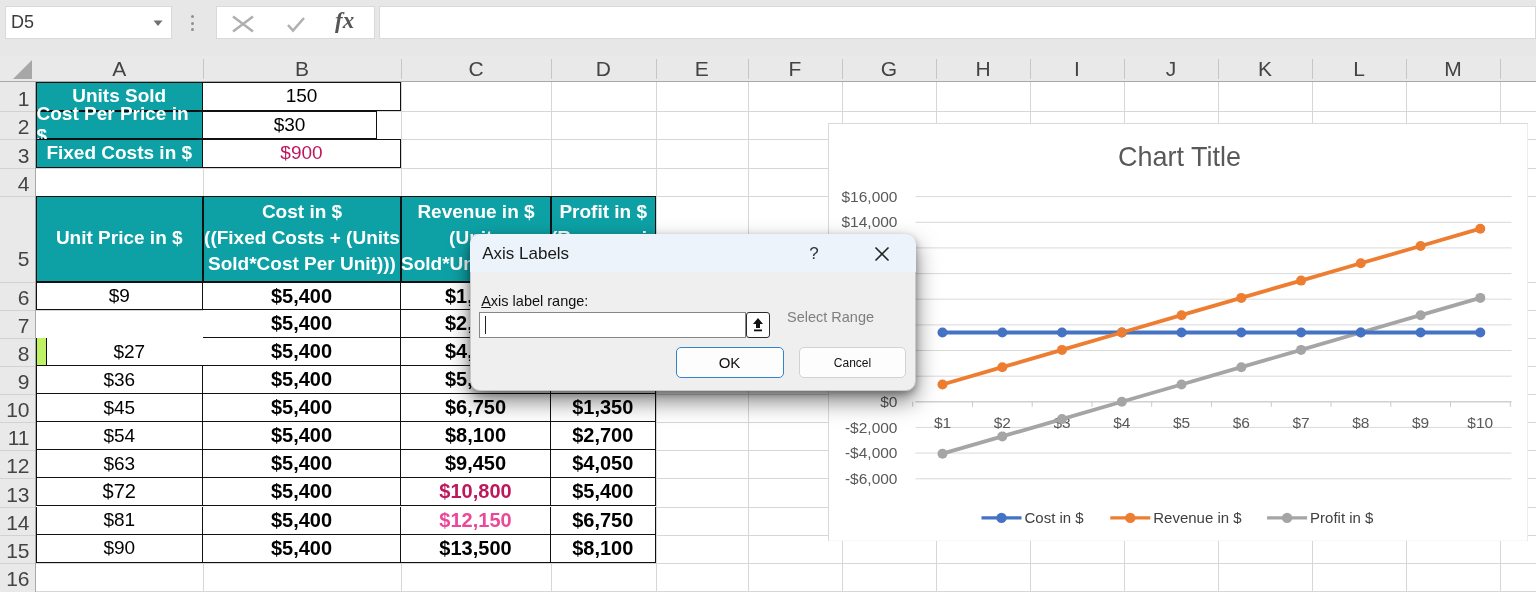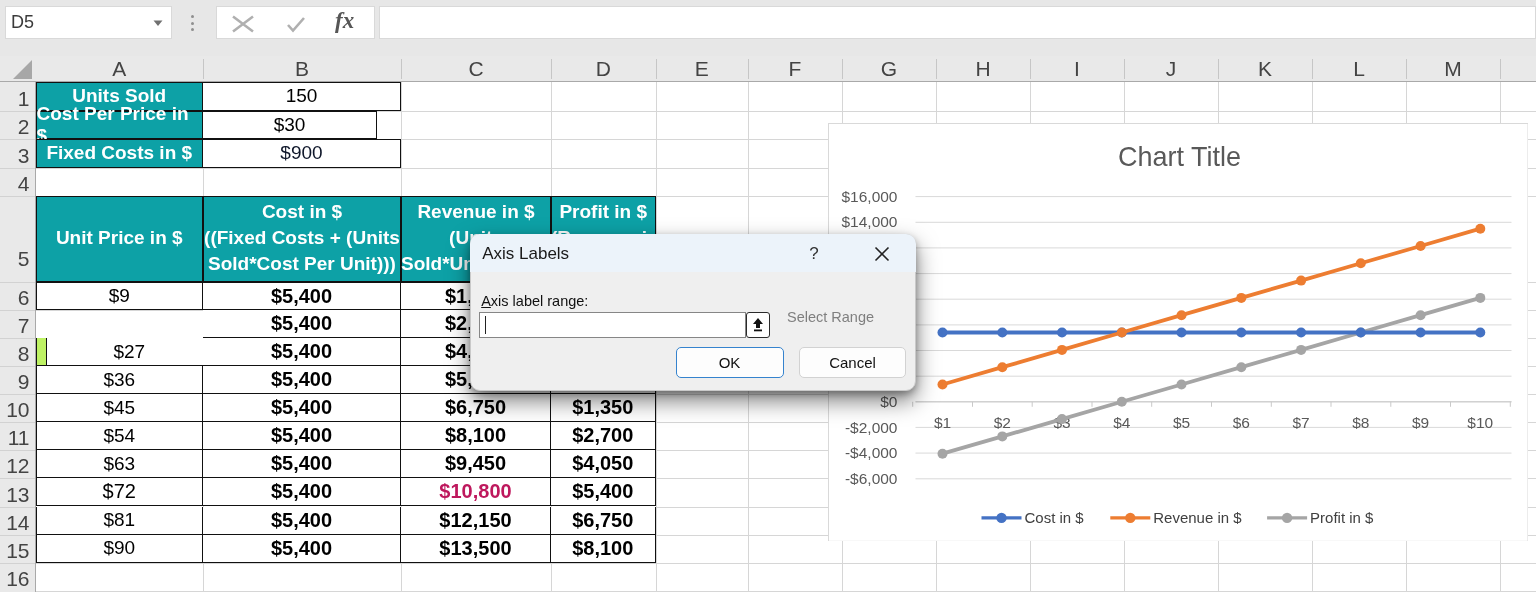--- a/index.html
+++ b/index.html
@@ -122,21 +122,21 @@
     <span class="teal" style="position:absolute;inset:0;display:flex;align-items:center;justify-content:center">Units Sold</span>
   </div>
 <div class="cell" style="left:203px;top:82px;width:198px;height:28.5px;border:1px solid #111;border-left:none;background:#fff;font-size:19px;color:#000">150</div>
 <div class="cell" style="left:35.5px;top:110.5px;width:167.5px;height:28.5px;border:1px solid #111;font-size:19px;">
     <span class="teal" style="position:absolute;inset:0;display:flex;align-items:center;justify-content:center">Cost Per Price in $</span>
   </div>
 <div class="cell" style="left:203px;top:110.5px;width:174px;height:28.5px;border:1px solid #111;border-left:none;background:#fff;font-size:19px;color:#000">$30</div>
 <div class="cell" style="left:35.5px;top:139px;width:167.5px;height:28.5px;border:1px solid #111;font-size:19px;">
     <span class="teal" style="position:absolute;inset:0;display:flex;align-items:center;justify-content:center">Fixed Costs in $</span>
   </div>
-<div class="cell" style="left:203px;top:139px;width:198px;height:28.5px;border:1px solid #111;border-left:none;background:#fff;font-size:19px;color:#0f172a">$900</div>
+<div class="cell" style="left:203px;top:139px;width:198px;height:28.5px;border:1px solid #111;border-left:none;background:#fff;font-size:19px;color:#be185d">$900</div>
 <div class="cell" style="left:35.5px;top:196px;width:167.5px;height:86px;background:#0da1a6;border:1px solid #111;"></div>
 <div class="a" style="left:35.5px;top:227px;width:167.5px;height:22px;line-height:22px;text-align:center;font-size:19px;font-weight:bold;color:#fff;white-space:nowrap">Unit Price in $</div>
 <div class="cell" style="left:203px;top:196px;width:198px;height:86px;background:#0da1a6;border:1px solid #111;"></div>
 <div class="a" style="left:203px;top:201px;width:198px;height:22px;line-height:22px;text-align:center;font-size:19px;font-weight:bold;color:#fff;white-space:nowrap">Cost in $</div>
 <div class="a" style="left:203px;top:227px;width:198px;height:22px;line-height:22px;text-align:center;font-size:19px;font-weight:bold;color:#fff;white-space:nowrap">((Fixed Costs + (Units</div>
 <div class="a" style="left:203px;top:253px;width:198px;height:22px;line-height:22px;text-align:center;font-size:19px;font-weight:bold;color:#fff;white-space:nowrap">Sold*Cost Per Unit)))</div>
 <div class="cell" style="left:401px;top:196px;width:150px;height:86px;background:#0da1a6;border:1px solid #111;"></div>
 <div class="a" style="left:401px;top:201px;width:150px;height:22px;line-height:22px;text-align:center;font-size:19px;font-weight:bold;color:#fff;white-space:nowrap">Revenue in $</div>
 <div class="a" style="left:401px;top:227px;width:150px;height:22px;line-height:22px;text-align:center;font-size:19px;font-weight:bold;color:#fff;white-space:nowrap">(Units</div>
 <div class="a" style="left:401px;top:253px;width:150px;height:22px;line-height:22px;text-align:center;font-size:19px;font-weight:bold;color:#fff;white-space:nowrap">Sold*Unit Price in $))</div>
@@ -171,21 +171,21 @@
 <div class="cell" style="left:35.5px;top:450.3px;width:167.5px;height:28.099999999999966px;background:#fff;border:1px solid #111;border-top:none;color:#000;font-size:19px;">$63</div>
 <div class="cell" style="left:203px;top:450.3px;width:198px;height:28.099999999999966px;background:#fff;border:1px solid #111;border-top:none;border-left:none;color:#000;font-weight:bold;font-size:20px;">$5,400</div>
 <div class="cell" style="left:401px;top:450.3px;width:150px;height:28.099999999999966px;background:#fff;border:1px solid #111;border-top:none;border-left:none;color:#000;font-weight:bold;font-size:20px;">$9,450</div>
 <div class="cell" style="left:551px;top:450.3px;width:104.5px;height:28.099999999999966px;background:#fff;border:1px solid #111;border-top:none;border-left:none;color:#000;font-weight:bold;font-size:20px;">$4,050</div>
 <div class="cell" style="left:35.5px;top:478.4px;width:167.5px;height:28.100000000000023px;background:#fff;border:1px solid #111;border-top:none;color:#000;font-size:20px;">$72</div>
 <div class="cell" style="left:203px;top:478.4px;width:198px;height:28.100000000000023px;background:#fff;border:1px solid #111;border-top:none;border-left:none;color:#000;font-weight:bold;font-size:20px;">$5,400</div>
 <div class="cell" style="left:401px;top:478.4px;width:150px;height:28.100000000000023px;background:#fff;border:1px solid #111;border-top:none;border-left:none;color:#be185d;font-weight:bold;font-size:20px;">$10,800</div>
 <div class="cell" style="left:551px;top:478.4px;width:104.5px;height:28.100000000000023px;background:#fff;border:1px solid #111;border-top:none;border-left:none;color:#000;font-weight:bold;font-size:20px;">$5,400</div>
 <div class="cell" style="left:35.5px;top:506.5px;width:167.5px;height:28.0px;background:#fff;border:1px solid #111;border-top:none;color:#000;font-size:19px;">$81</div>
 <div class="cell" style="left:203px;top:506.5px;width:198px;height:28.0px;background:#fff;border:1px solid #111;border-top:none;border-left:none;color:#000;font-weight:bold;font-size:20px;">$5,400</div>
-<div class="cell" style="left:401px;top:506.5px;width:150px;height:28.0px;background:#fff;border:1px solid #111;border-top:none;border-left:none;color:#000000;font-weight:bold;font-size:20px;text-align:right;">$12,150</div>
+<div class="cell" style="left:401px;top:506.5px;width:150px;height:28.0px;background:#fff;border:1px solid #111;border-top:none;border-left:none;color:#ec4899;font-weight:bold;font-size:20px;text-align:right;">$12,150</div>
 <div class="cell" style="left:551px;top:506.5px;width:104.5px;height:28.0px;background:#fff;border:1px solid #111;border-top:none;border-left:none;color:#000;font-weight:bold;font-size:20px;">$6,750</div>
 <div class="cell" style="left:35.5px;top:534.5px;width:167.5px;height:28.0px;background:#fff;border:1px solid #111;border-top:none;color:#000;font-size:19px;text-align:right;">$90</div>
 <div class="cell" style="left:203px;top:534.5px;width:198px;height:28.0px;background:#fff;border:1px solid #111;border-top:none;border-left:none;color:#000;font-weight:bold;font-size:20px;">$5,400</div>
 <div class="cell" style="left:401px;top:534.5px;width:150px;height:28.0px;background:#fff;border:1px solid #111;border-top:none;border-left:none;color:#000;font-weight:bold;font-size:20px;">$13,500</div>
 <div class="cell" style="left:551px;top:534.5px;width:104.5px;height:28.0px;background:#fff;border:1px solid #111;border-top:none;border-left:none;color:#000;font-weight:bold;font-size:20px;">$8,100</div>
 <svg class="a" style="left:827.5px;top:122.7px" width="700.5" height="418.8" viewBox="0 0 700.5 418.8">
     <rect x="0.5" y="0.5" width="699.5" height="417.8" fill="#fff" stroke="#d9d9d9"></rect>
     <text x="351.5" y="43.3" font-size="27" fill="#595959" text-anchor="middle" font-family="Liberation Sans,sans-serif">Chart Title</text>
     <line x1="87.5" y1="73.6" x2="683.5" y2="73.6" stroke="#d9d9d9" stroke-width="1"></line>
     <text x="69.5" y="78.8" font-size="15.5" fill="#595959" text-anchor="end" font-family="Liberation Sans,sans-serif">$16,000</text>
@@ -286,12 +286,12 @@
 <div class="a" style="left:481.2px;top:293px;width:220px;height:17px;line-height:17px;font-size:14.5px;color:#111"><span style="text-decoration:underline">A</span>xis label range:</div>
 <div class="a" style="left:479.3px;top:312px;width:267px;height:26px;background:#fff;border:1px solid #868686;box-sizing:border-box"></div>
 <div class="a" style="left:484.5px;top:316px;width:1px;height:18px;background:#222"></div>
 <div class="a" style="left:746.3px;top:312px;width:23.5px;height:26px;background:#fff;border:1.5px solid #2b2b2b;border-radius:3px;box-sizing:border-box"></div>
 <svg class="a" style="left:751px;top:317px" width="14" height="16" viewBox="0 0 14 16">
     <path d="M7 1 L12 7 L9 7 L9 11 L5 11 L5 7 L2 7 Z" fill="#111"></path>
     <rect x="3" y="12.5" width="8" height="1.8" fill="#111"></rect>
   </svg>
 <div class="a" style="left:787px;top:309px;width:110px;height:17px;line-height:17px;font-size:14.5px;color:#7f7f7f">Select Range</div>
 <div class="a" style="left:675.5px;top:346.8px;width:108px;height:31.5px;background:#fdfdfd;border:1.6px solid #3583ce;border-radius:5px;box-sizing:border-box;display:flex;align-items:center;justify-content:center;font-size:15px;color:#111">OK</div>
-<div class="a" style="left:799px;top:346.8px;width:107px;height:31.5px;background:#fdfdfd;border:1px solid #d2d2d2;border-radius:5px;box-sizing:border-box;display:flex;align-items:center;justify-content:center;font-size:15px;color:#111">Cancel</div>
+<div class="a" style="left:799px;top:346.8px;width:107px;height:31.5px;background:#fdfdfd;border:1px solid #d2d2d2;border-radius:5px;box-sizing:border-box;display:flex;align-items:center;justify-content:center;font-size:12px;color:#111">Cancel</div>
 </body></html>

